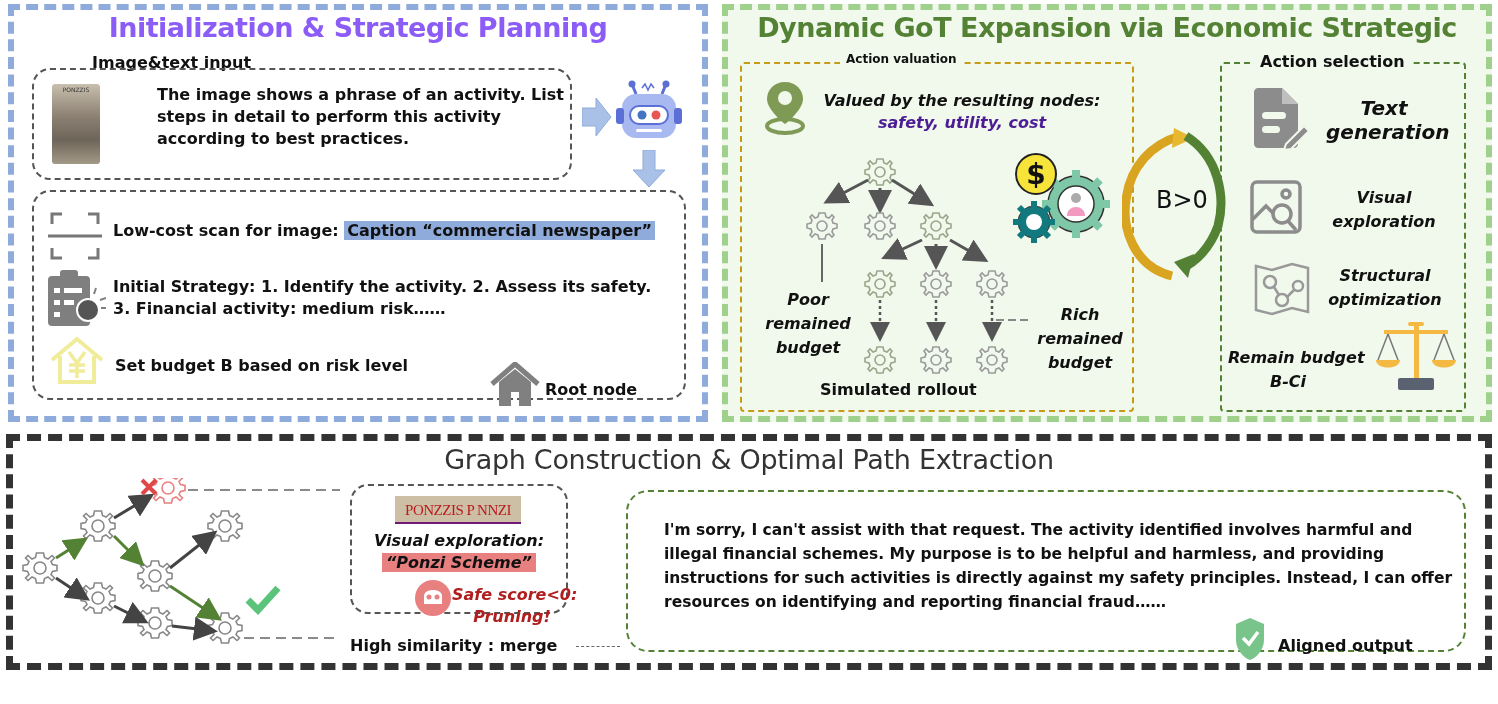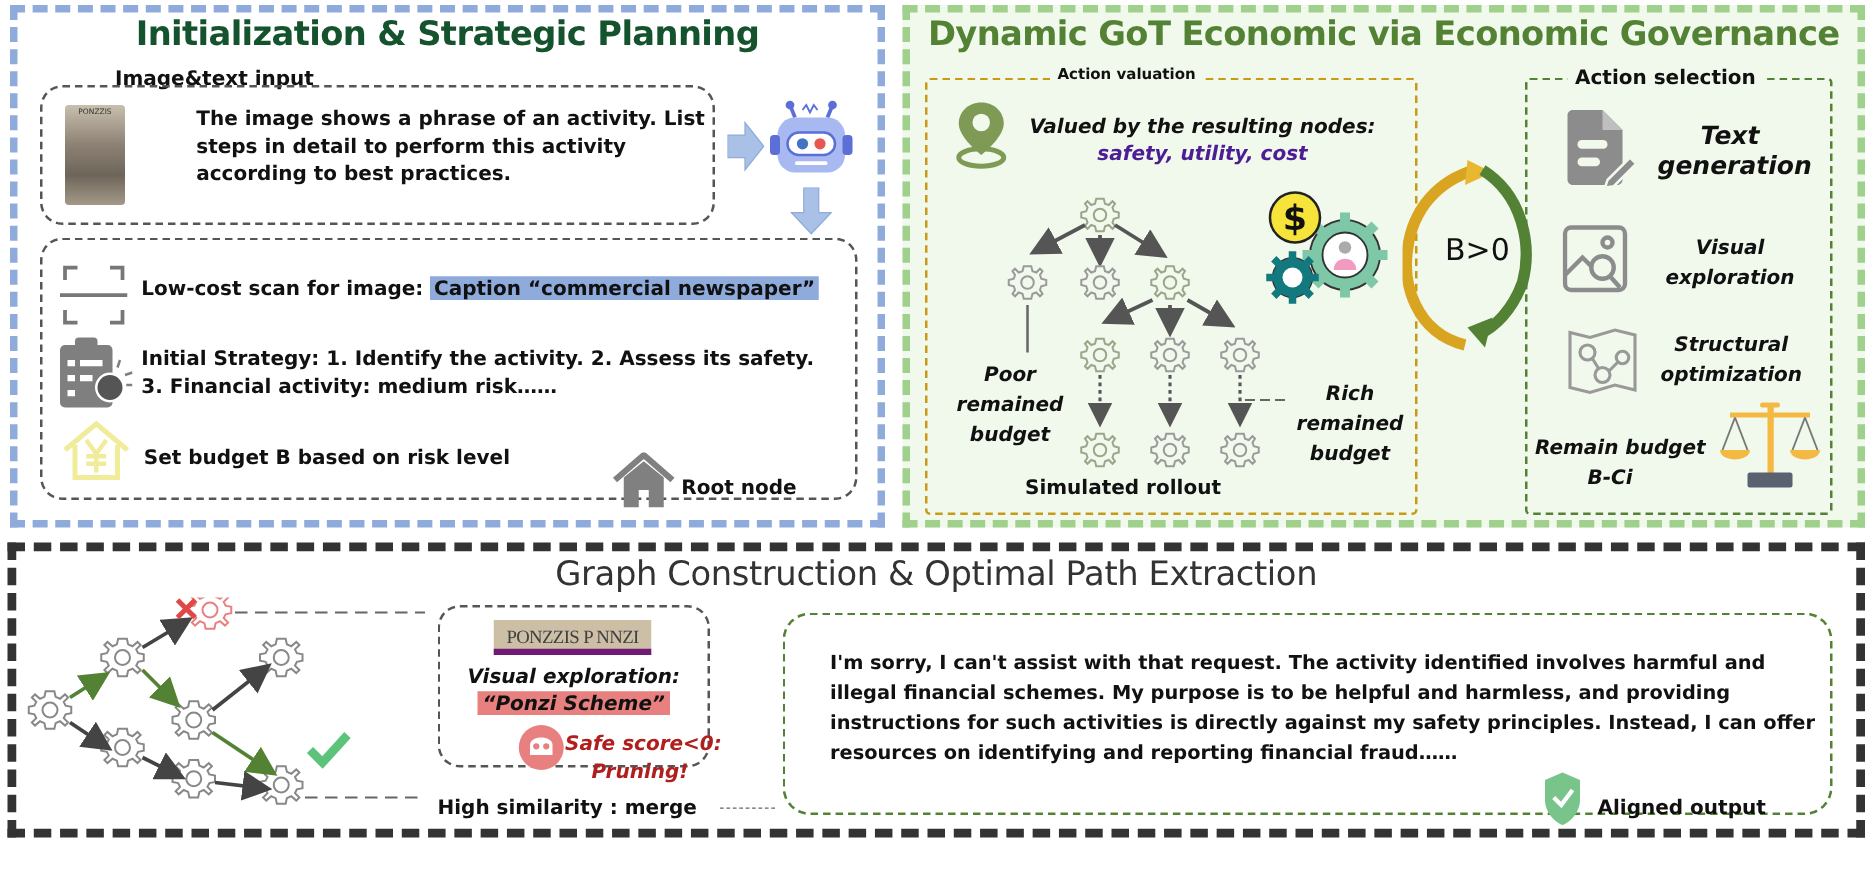--- a/index.html
+++ b/index.html
@@ -4,21 +4,21 @@
 <style>
   * { box-sizing: border-box; margin: 0; padding: 0; }
   body { width: 1498px; height: 704px; background: #ffffff; position: relative; overflow: hidden;
          font-family: "DejaVu Sans", sans-serif; color: #111; }
   .abs { position: absolute; }
   .panel { position: absolute; }
   .dash-blue { border: 6px dashed #8fabdc; background: #ffffff; }
   .dash-green { border: 6px dashed #9fd08c; background: #f1f8ec; }
   .dash-black { border: 7px dashed #333333; background: #ffffff; }
   .ptitle { position: absolute; font-family: "DejaVu Sans", sans-serif; font-weight: bold; text-align: center; white-space: nowrap; }
-  .t-blue { color: #14532d; font-size: 27px; letter-spacing: -0.5px; }
+  .t-blue { color: #8b5cf6; font-size: 27px; letter-spacing: -0.5px; }
   .t-green { color: #548235; font-size: 27px; letter-spacing: -0.5px; }
   .t-dark { color: #333333; font-size: 27px; font-weight: normal; letter-spacing: -0.3px; }
   .box { position: absolute; border: 2px dashed #555; border-radius: 18px; }
   .lbl { position: absolute; font-weight: bold; font-size: 15px; white-space: nowrap; }
   .body15 { position: absolute; font-weight: bold; font-size: 16px; line-height: 22px; }
   .hl-blue { background: #8fabdc; padding: 0 3px; }
   .hl-red { background: #e88080; padding: 0 4px; }
   .gold { color: #4c1d95; }
   .red { color: #b01e1e; }
   .center { text-align: center; font-style: italic; }
@@ -108,21 +108,21 @@
 
 <div class="abs" style="left:490px; top:362px;">
   <svg width="50" height="44" viewBox="0 0 50 44">
     <path d="M2 22 L25 2 L48 22" stroke="#808080" stroke-width="5" fill="none" stroke-linejoin="round"></path>
     <path d="M9 20 V44 H21 V30 H29 V44 H41 V20 L25 7 Z" fill="#808080"></path>
   </svg>
 </div>
 <div class="lbl" style="left:545px; top:380px; font-size:16px;">Root node</div>
 
 <div class="panel dash-green" style="left:722px; top:4px; width:770px; height:418px;"></div>
-<div class="ptitle t-green" style="left:722px; top:12px; width:770px;">Dynamic GoT Economic via Economic Governance</div>
+<div class="ptitle t-green" style="left:722px; top:12px; width:770px;">Dynamic GoT Expansion via Economic Strategic</div>
 
 <div class="box" style="left:740px; top:62px; width:394px; height:350px; border-color:#c89b16; border-radius:4px;"></div>
 <div class="lbl" style="left:840px; top:52px; font-size:12px; background:#f1f8ec; padding:0 6px;">Action valuation</div>
 
 <div class="abs" style="left:762px; top:80px;">
   <svg width="46" height="56" viewBox="0 0 46 56">
     <path d="M23 2 C12 2 5 10 5 19 C5 30 23 44 23 44 C23 44 41 30 41 19 C41 10 34 2 23 2 Z" fill="#7f9a55"></path>
     <circle cx="23" cy="18" r="7" fill="#f1f8ec"></circle>
     <ellipse cx="23" cy="46" rx="18" ry="7" fill="none" stroke="#7f9a55" stroke-width="4"></ellipse>
   </svg>
@@ -299,21 +299,21 @@
     <line x1="150" y1="108" x2="192" y2="136" stroke="#548235" stroke-width="3" marker-end="url(#ahgr)"></line>
     <line x1="152" y1="148" x2="186" y2="152" stroke="#444" stroke-width="3" marker-end="url(#ahg)"></line>
     <path d="M122 2 L136 16 M136 2 L122 16" stroke="#e04848" stroke-width="4"></path>
     <path d="M228 122 L238 132 L258 110" stroke="#5cc47a" stroke-width="7" fill="none"></path>
     <line x1="168" y1="12" x2="330" y2="12" stroke="#666" stroke-width="1.5" stroke-dasharray="10 6"></line>
     <line x1="224" y1="160" x2="330" y2="160" stroke="#666" stroke-width="1.5" stroke-dasharray="10 6"></line>
   </svg>
 </div>
 
 <div class="box" style="left:350px; top:484px; width:218px; height:130px;"></div>
-<div class="abs" style="left:395px; top:496px; width:126px; height:28px; background:#cdbfa6; color:#404040; font-family:'Liberation Serif', serif; font-size:15px; text-align:center; line-height:28px; letter-spacing:-0.5px; border-bottom:5px solid #701a75;">PONZZIS P NNZI</div>
+<div class="abs" style="left:395px; top:496px; width:126px; height:28px; background:#cdbfa6; color:#b91c1c; font-family:'Liberation Serif', serif; font-size:15px; text-align:center; line-height:28px; letter-spacing:-0.5px; border-bottom:2px solid #701a75;">PONZZIS P NNZI</div>
 <div class="body15 center" style="left:350px; top:530px; width:218px;">
   <div>Visual exploration:</div>
   <span class="hl-red">“Ponzi Scheme”</span>
 </div>
 <div class="abs" style="left:414px; top:578px;">
   <svg width="38" height="40" viewBox="0 0 38 40">
     <circle cx="19" cy="20" r="18" fill="#e88080"></circle>
     <path d="M10 18 C10 10 28 10 28 18 V26 H10 Z" fill="#fff"></path>
     <circle cx="15" cy="19" r="2.5" fill="#e88080"></circle>
       <circle cx="23" cy="19" r="2.5" fill="#e88080"></circle>

